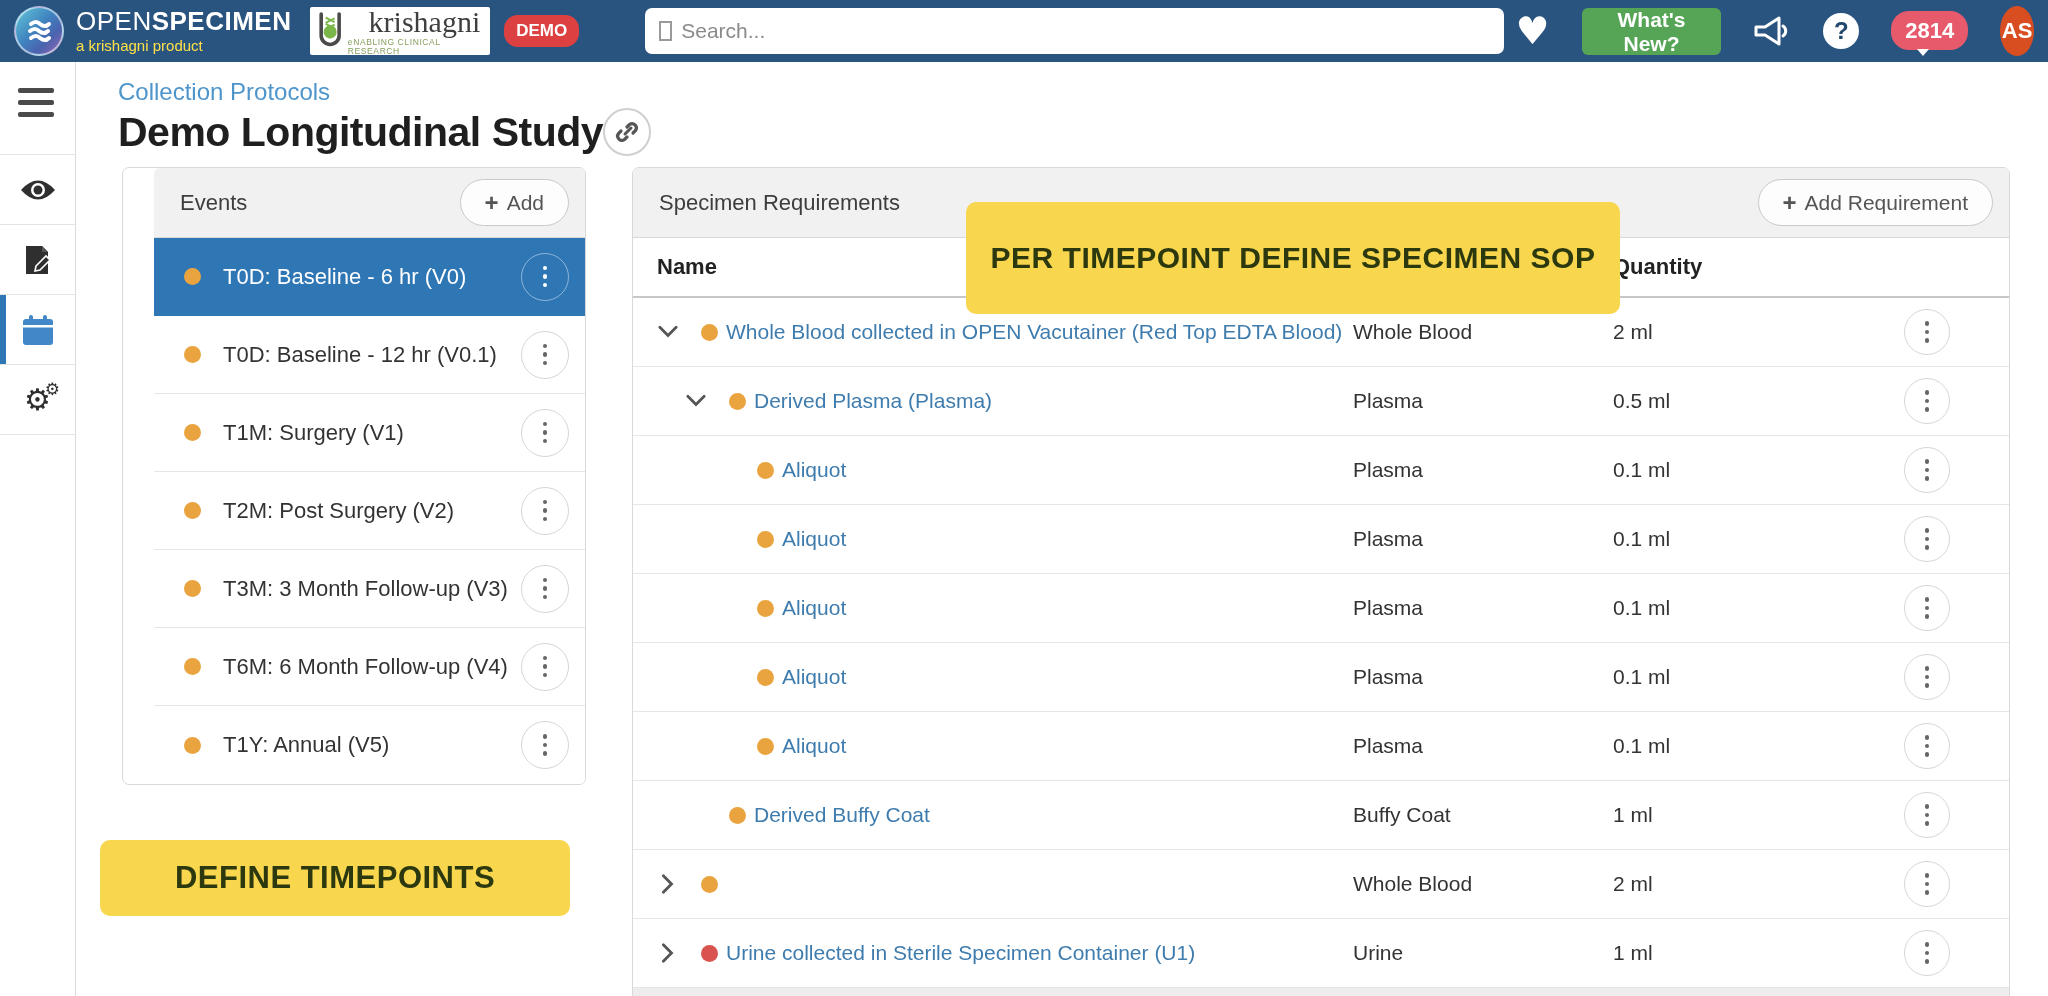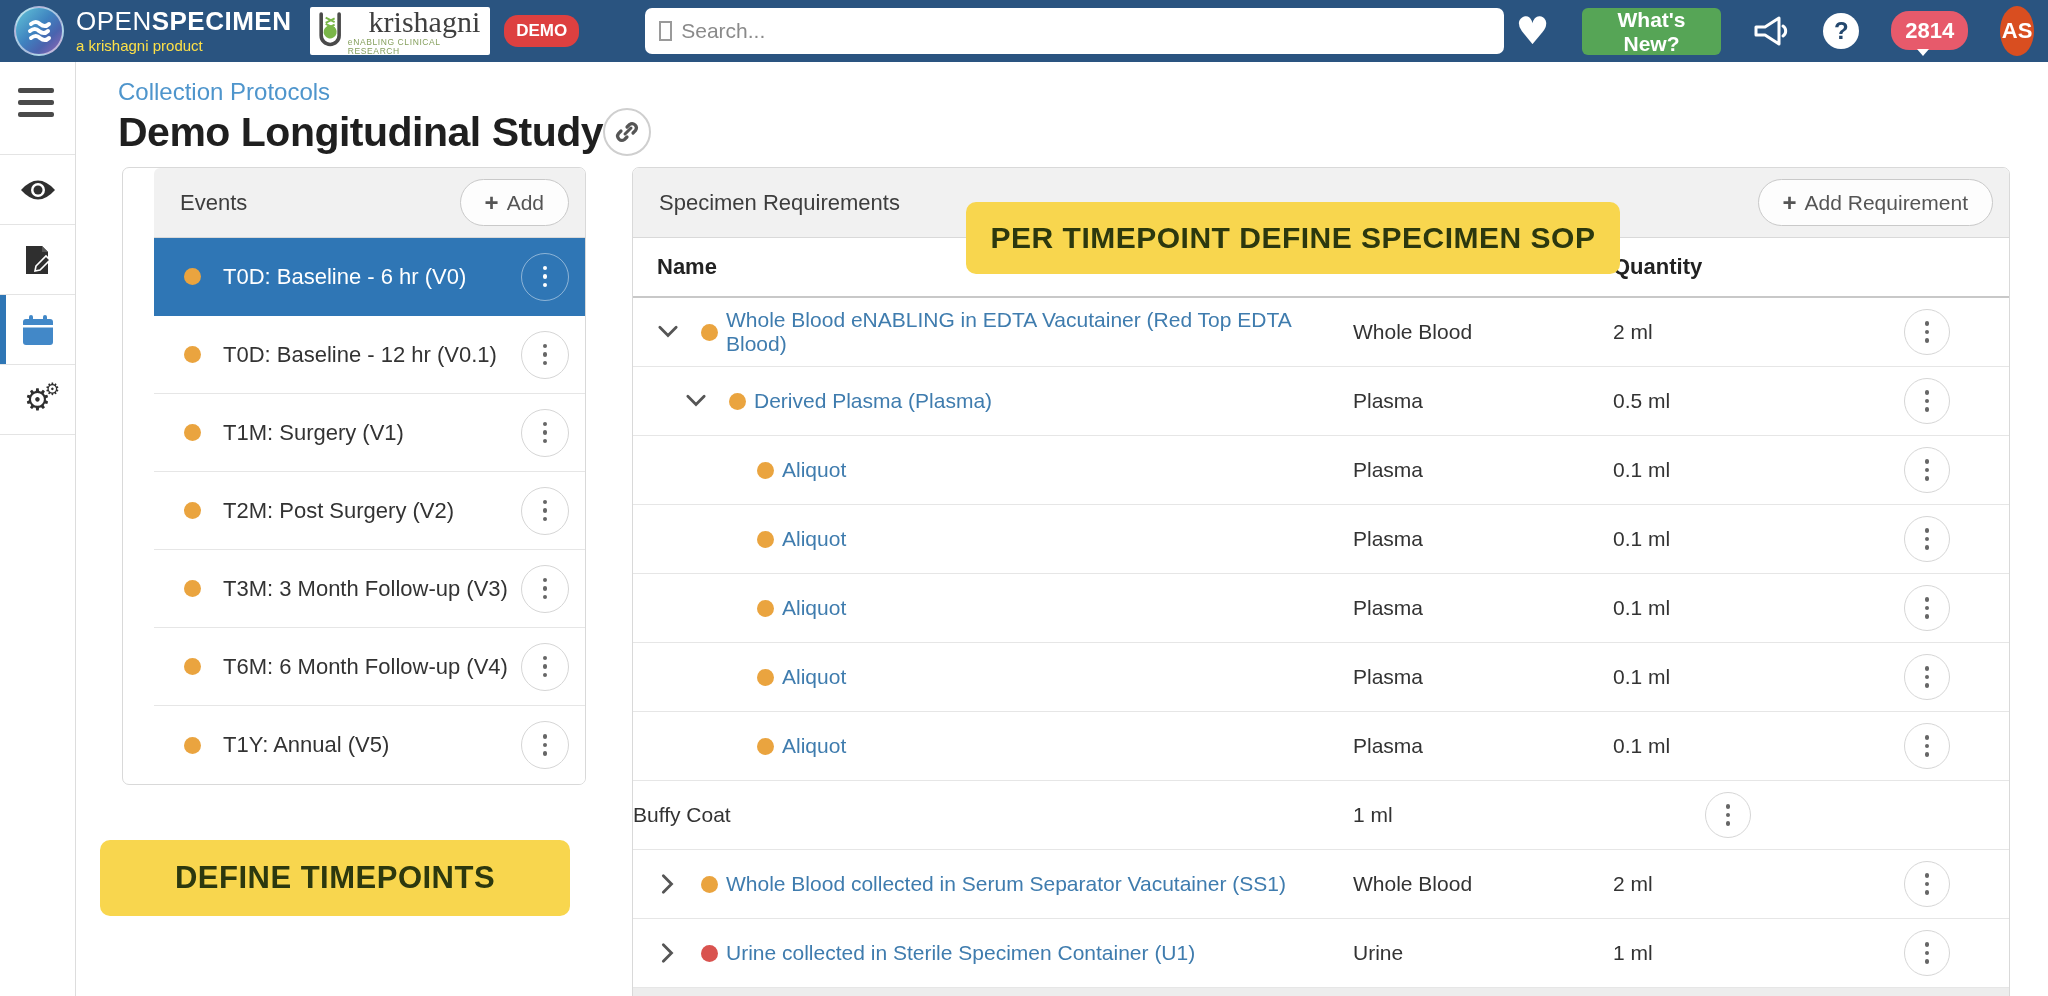--- a/index.html
+++ b/index.html
@@ -113,21 +113,21 @@
   .req-link { font-size:21px; color:#3f7cae; text-decoration:none; cursor:pointer; }
   .cell-plain { font-size:21px; color:#333; }
   .kebab-cell { display:flex; justify-content:center; }
   .kebab-cell .kebab { width:46px; height:46px; }
   .table-footer-strip { height:40px; background:#ededed; }
 
   
   .callout { position:absolute; background:var(--yellow,#f8d64e); border-radius:10px;
     display:flex; align-items:center; justify-content:center; color:#2c380e;
     font-weight:bold; z-index:5; letter-spacing:.5px; }
-  .callout-sop { left:890px; top:140px; width:654px; height:72px; font-size:30px; }
+  .callout-sop { left:890px; top:140px; width:654px; height:112px; font-size:30px; }
   .callout-timepoints { left:24px; top:778px; width:470px; height:76px; font-size:31px; }
 </style>
 </head>
 <body>
 
 <header class="navbar">
   <div class="logo-circle">
     <svg width="34" height="34" viewBox="0 0 34 34">
       <path d="M9 10 q5 -4 9 0 q5 4 9 0" stroke="#fff" stroke-width="4" fill="none" stroke-linecap="round"></path>
       <path d="M8 17 q5 -4 9 0 q5 4 9 0" stroke="#fff" stroke-width="4" fill="none" stroke-linecap="round"></path>
@@ -314,21 +314,21 @@
       </div>
       <div id="req-rows">
           <div class="req-row">
             <div class="name-cell" style="padding-left: 24px;">
               <button class="chev-btn">
                 <svg width="22" height="14" viewBox="0 0 18 12" style="transform:none">
                   <path d="M2 2 L9 9 L16 2" stroke="#555" stroke-width="2.4" fill="none" stroke-linecap="round"></path>
                 </svg>
               </button>
               <span class="dot" style="background: rgb(234, 164, 63);"></span>
-              <a class="req-link">Whole Blood eNABLING in EDTA Vacutainer (Red Top EDTA Blood)</a>
+              <a class="req-link">Whole Blood collected in OPEN Vacutainer (Red Top EDTA Blood)</a>
             </div>
             <div class="cell-plain">Whole Blood</div>
             <div class="cell-plain">2 ml</div>
             <div class="kebab-cell">
               <button class="kebab">
                 <span class="kdot"></span>
                 <span class="kdot"></span>
                 <span class="kdot"></span>
               </button>
             </div>
@@ -427,39 +427,43 @@
             <div class="cell-plain">0.1 ml</div>
             <div class="kebab-cell">
               <button class="kebab">
                 <span class="kdot"></span>
                 <span class="kdot"></span>
                 <span class="kdot"></span>
               </button>
             </div>
           </div>
           <div class="req-row">
+            <div class="name-cell" style="padding-left: 52px;">
+              <span class="chev-btn" style="visibility: hidden;"></span>
+              <span class="dot" style="background: rgb(234, 164, 63);"></span>
+              <a class="req-link">Derived Buffy Coat</a>
+            </div>
             <div class="cell-plain">Buffy Coat</div>
             <div class="cell-plain">1 ml</div>
             <div class="kebab-cell">
               <button class="kebab">
                 <span class="kdot"></span>
                 <span class="kdot"></span>
                 <span class="kdot"></span>
               </button>
             </div>
           </div>
           <div class="req-row">
             <div class="name-cell" style="padding-left: 24px;">
               <button class="chev-btn">
                 <svg width="22" height="14" viewBox="0 0 18 12" style="transform:rotate(-90deg)">
                   <path d="M2 2 L9 9 L16 2" stroke="#555" stroke-width="2.4" fill="none" stroke-linecap="round"></path>
                 </svg>
               </button>
               <span class="dot" style="background: rgb(234, 164, 63);"></span>
-              <a class="req-link">Whole Blood collected in Serum Separator Vacutainer (SS1)</a>
             </div>
             <div class="cell-plain">Whole Blood</div>
             <div class="cell-plain">2 ml</div>
             <div class="kebab-cell">
               <button class="kebab">
                 <span class="kdot"></span>
                 <span class="kdot"></span>
                 <span class="kdot"></span>
               </button>
             </div>

